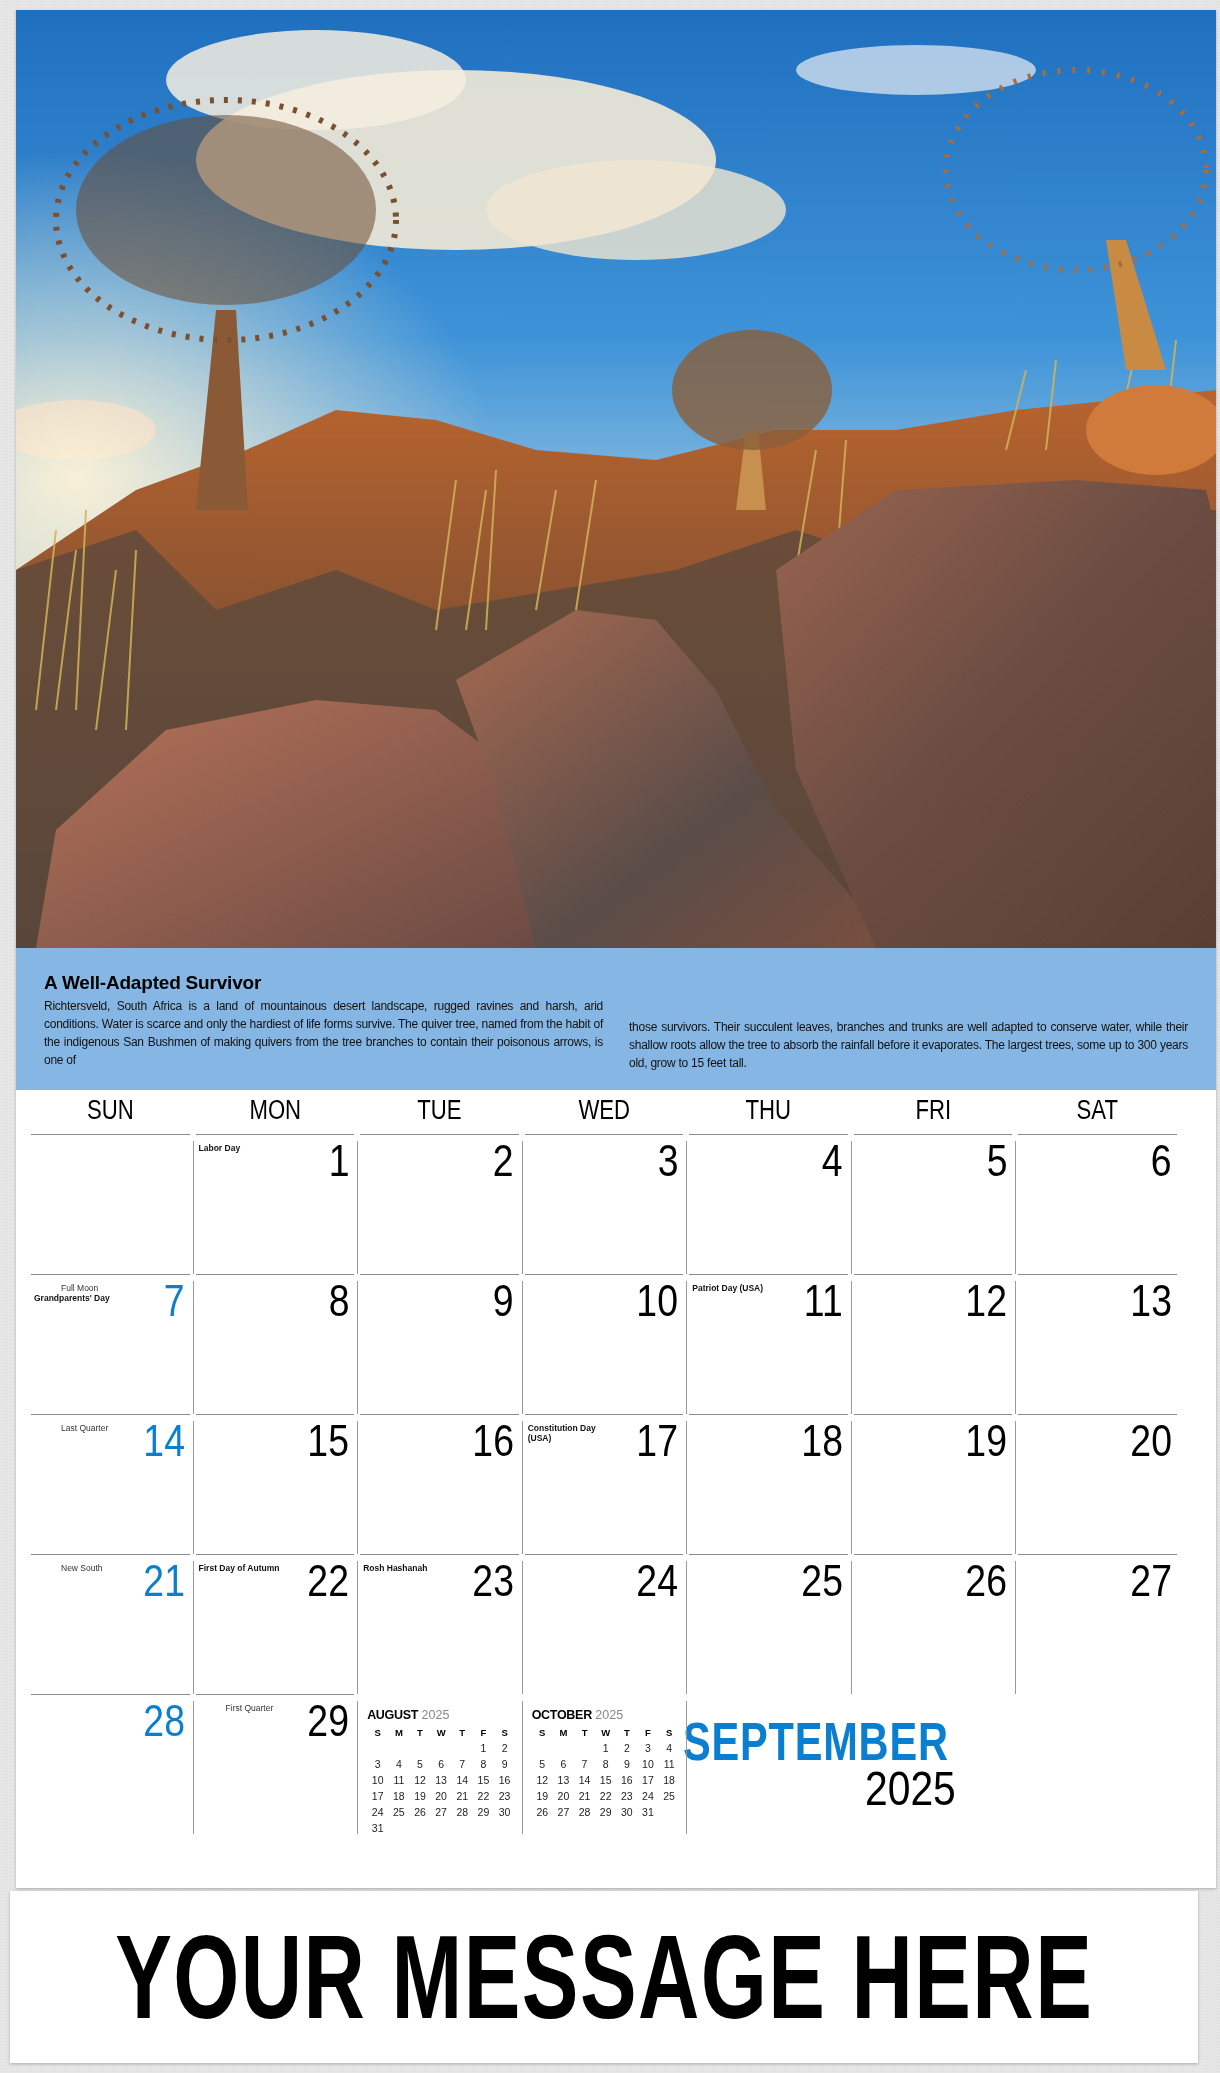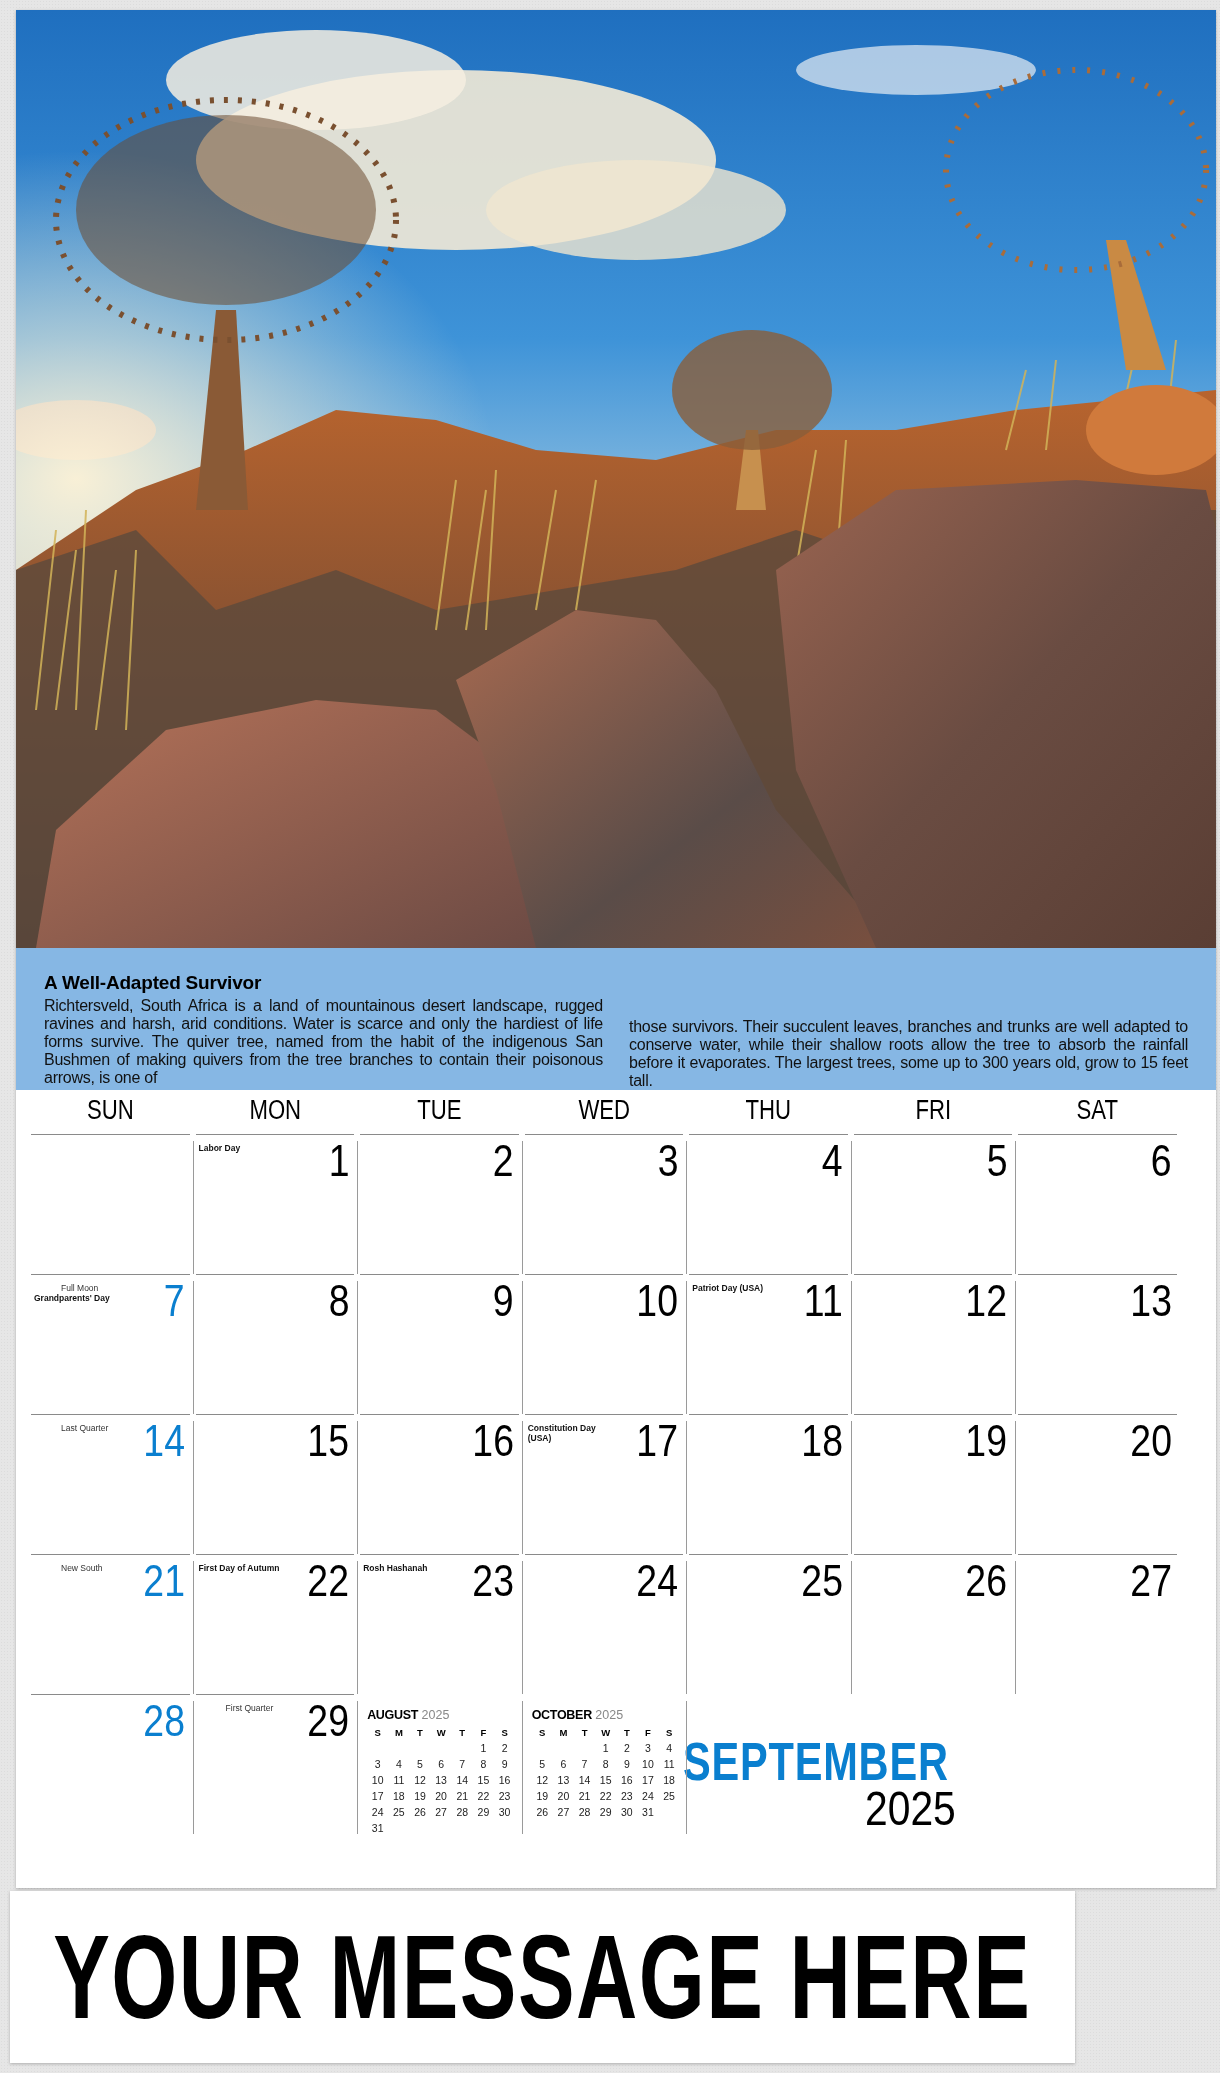--- a/index.html
+++ b/index.html
@@ -34,21 +34,21 @@
   .caption h2 {
     font-family: "Liberation Sans", sans-serif;
     font-weight: bold; font-size: 19px; line-height: 22px;
     margin-bottom: 3px; letter-spacing: -0.2px;
   }
   .caption .cols {
     display: flex; gap: 26px;
   }
   .caption .col {
     flex: 1;
-    font-size: 16px; line-height: 18px;
+    font-size: 12px; line-height: 18px;
     text-align: justify; letter-spacing: -0.25px;
     color: #111;
   }
   .caption .col.right { padding-top: 21px; }
   
   .grid {
     position: absolute; left: 28px; top: 1092px; width: 1152px;
   }
   .dow-row { display: flex; height: 42px; }
   .dow {
@@ -109,21 +109,21 @@
     margin-left: -3px;
   }
   .year {
     font-family: "Liberation Sans Narrow", "Liberation Sans", sans-serif;
     font-size: 48px; line-height: 50px;
     transform: scaleX(0.85); display: inline-block;
     margin-left: 128px; margin-top: -6px;
   }
   
   .message {
-    position: absolute; left: 10px; top: 1891px; width: 1065px; height: 172px;
+    position: absolute; left: 10px; top: 1891px; width: 1188px; height: 172px;
     background: #fff;
     box-shadow: 0 1px 3px rgba(0,0,0,0.25);
     display: flex; align-items: center; justify-content: center;
   }
   .message span {
     font-family: "Liberation Sans Narrow", "Liberation Sans", sans-serif;
     font-weight: bold; font-size: 118px; line-height: 120px;
     letter-spacing: 2px;
     transform: scaleX(0.72); display: inline-block; white-space: nowrap;
   }
@@ -489,21 +489,21 @@
                 <td>30</td>
                 <td>31</td>
                 <td></td>
               </tr>
         </tbody>
           </table>
       </div>
     </div>
 
     <div class="cell vl blank" style="width:329px;">
-      <div class="month-block" style="width:320px;margin-top:20px;">
+      <div class="month-block" style="width:320px;">
         <div class="month-name">SEPTEMBER</div>
         <div><span class="year">2025</span></div>
       </div>
     </div>
   </div>
 </div>
 
 <div class="message">
   <span>YOUR MESSAGE HERE</span>
 </div>

